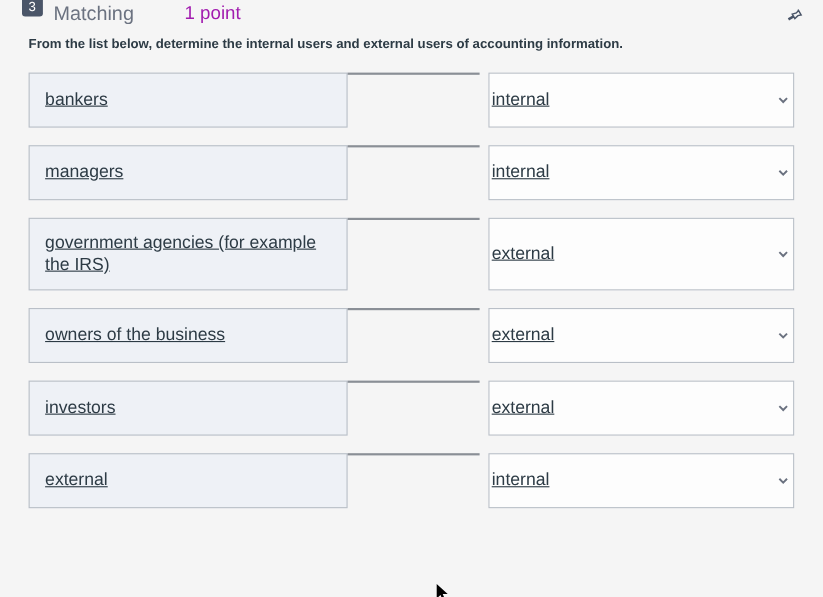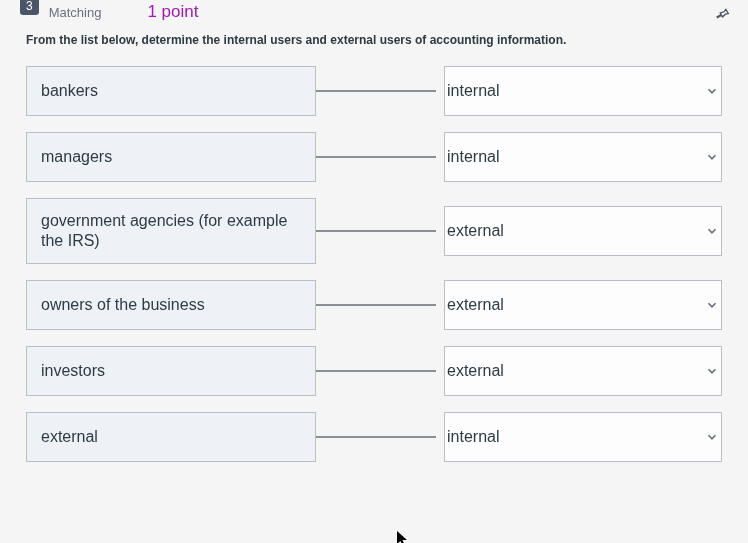--- a/index.html
+++ b/index.html
@@ -24,21 +24,21 @@
       color: #fff;
       font-size: 12px;
       padding: 2px 6px;
       border-radius: 0 0 3px 3px;
       margin-right: 10px;
       position: relative;
       top: -6px;
     }
     .qtype {
       color: #6b7280;
-      font-size: 13px;
+      font-size: 18px;
       margin-right: 14px;
     }
     .qpoints {
       color: #a21caf;
       font-size: 17px;
       margin-left: 32px;
     }
     .pin-icon {
       position: absolute;
       right: 18px;
@@ -53,22 +53,22 @@
       font-size: 12px;
       font-weight: 700;
       color: #2d3b45;
       line-height: 1.35;
     }
     .matching-area {
       padding: 0 26px;
     }
     .match-row {
       display: flex;
-      align-items: center;
       margin-bottom: 16px;
+      text-decoration: underline;
     }
     .left-box {
       width: 290px;
       min-height: 50px;
       background: #eef1f6;
       border: 1px solid #b9bfc7;
       padding: 12px 14px;
       font-size: 16px;
       color: #2d3b45;
       display: flex;

